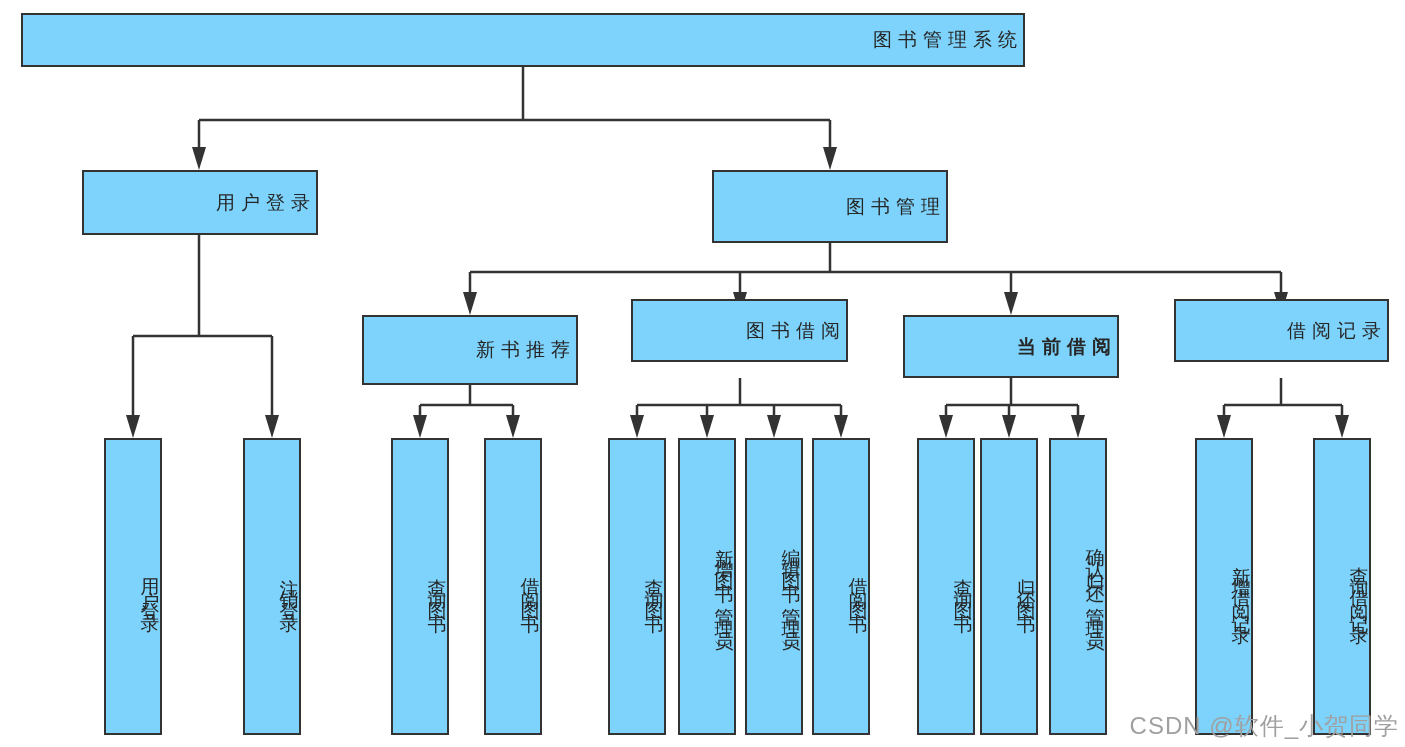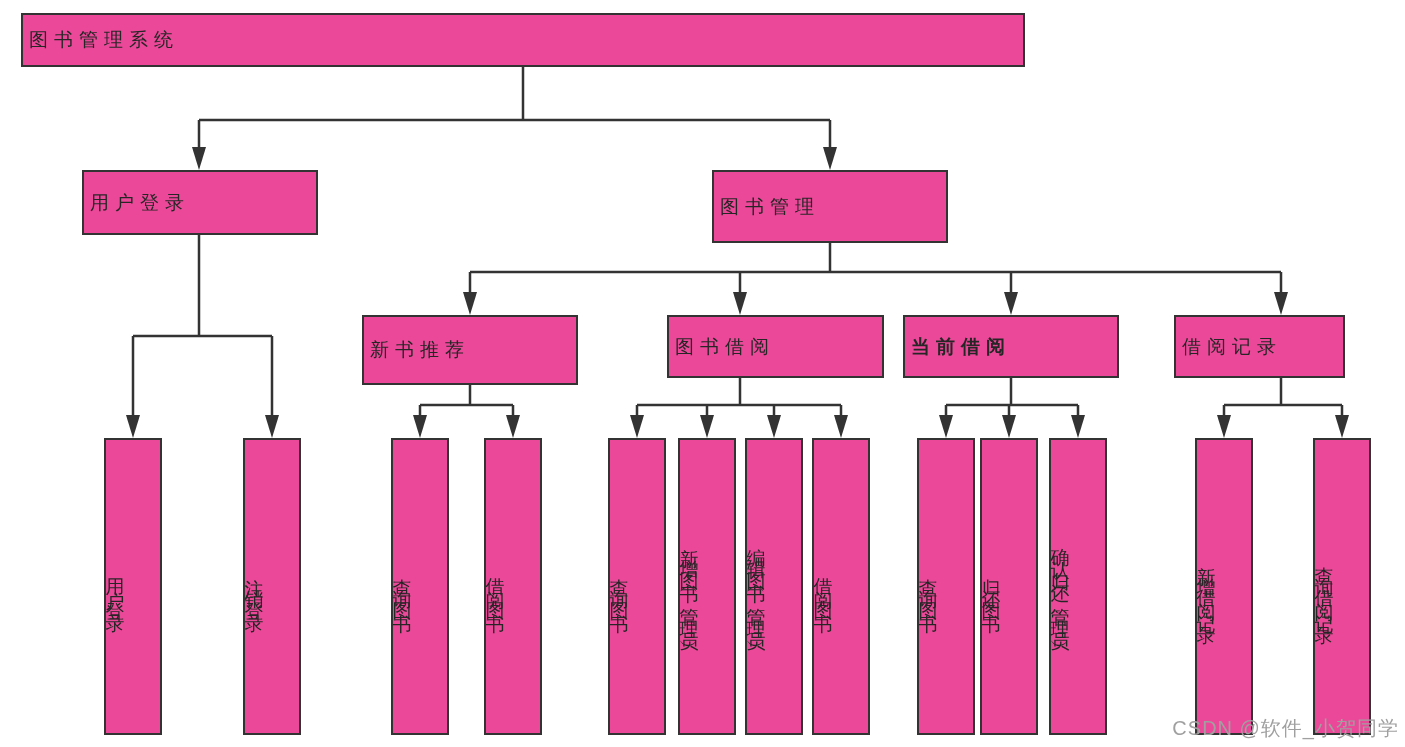--- a/index.html
+++ b/index.html
@@ -17,24 +17,24 @@
   }
   .wires {
     position: absolute;
     left: 0;
     top: 0;
   }
   .node {
     position: absolute;
     box-sizing: border-box;
     border: 2.5px solid #333333;
-    background: #ec4899;
+    background: #7dd3fc;
     display: flex;
     align-items: center;
-    justify-content: flex-start;
+    justify-content: flex-end;
     color: #262626;
   }
   .hnode span {
     font-size: 19px;
     letter-spacing: 6px;
     text-indent: 6px;
     white-space: nowrap;
     color: #262626;
   }
   .vnode span {
@@ -43,21 +43,21 @@
     font-size: 19px;
     line-height: 1;
     letter-spacing: 12px;
     white-space: nowrap;
     color: #262626;
   }
   .watermark {
     position: absolute;
     right: 6px;
     bottom: 5px;
-    font-size: 20px;
+    font-size: 24px;
     color: #a0a0a0;
     letter-spacing: 1px;
     white-space: nowrap;
     pointer-events: none;
   }
 </style>
 </head>
 <body>
 
 <div class="canvas">
@@ -104,27 +104,27 @@
   <div class="node hnode" style="left:82px; top:170px; width:236px; height:65px;">
     <span>用户登录</span>
   </div>
   <div class="node hnode" style="left:712px; top:170px; width:236px; height:73px;">
     <span>图书管理</span>
   </div>
 
   <div class="node hnode" style="left:362px; top:315px; width:216px; height:70px;">
     <span>新书推荐</span>
   </div>
-  <div class="node hnode" style="left:631px; top:315px; width:217px; height:63px;margin-left:36px;">
+  <div class="node hnode" style="left:631px; top:299px; width:217px; height:63px;">
     <span>图书借阅</span>
   </div>
   <div class="node hnode" style="left:903px; top:315px; width:216px; height:63px;font-weight:bold;">
     <span>当前借阅</span>
   </div>
-  <div class="node hnode" style="left:1174px; top:315px; width:171px; height:63px;">
+  <div class="node hnode" style="left:1174px; top:299px; width:215px; height:63px;">
     <span>借阅记录</span>
   </div>
 
   <div class="node vnode" style="left:104px; top:438px; width:58px; height:297px;">
     <span>用户登录</span>
   </div>
   <div class="node vnode" style="left:243px; top:438px; width:58px; height:297px;">
     <span>注销登录</span>
   </div>
   <div class="node vnode" style="left:391px; top:438px; width:58px; height:297px;">

